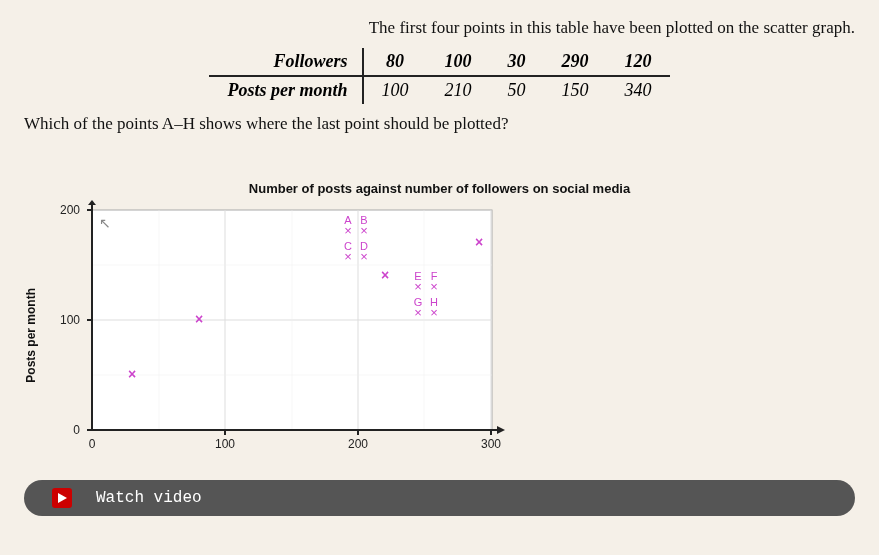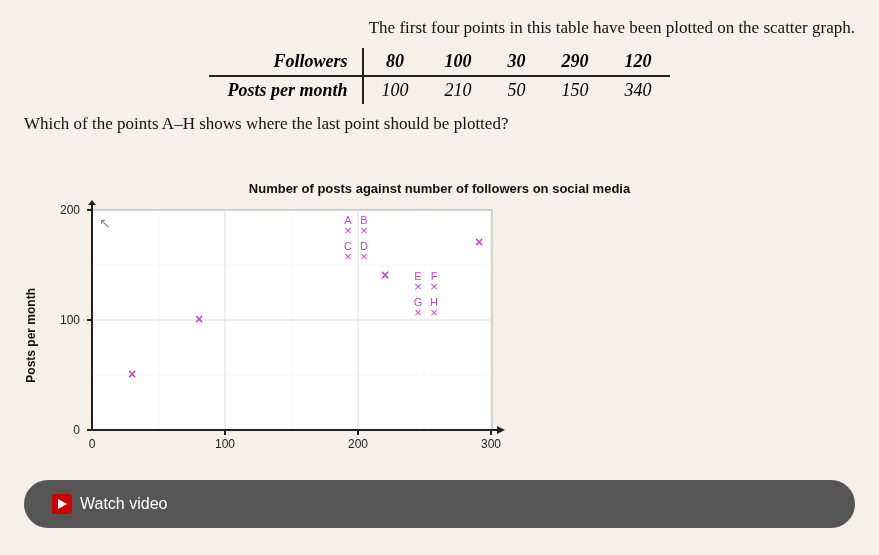--- a/index.html
+++ b/index.html
@@ -87,28 +87,28 @@
       width: 480px;
       height: 270px;
     }
     svg.graph {
       width: 100%;
       height: 100%;
     }
     .watch-btn {
       display: flex;
       align-items: center;
-      gap: 8px;
+      gap: 24px;
       background: #555;
       color: white;
       border: none;
       border-radius: 24px;
-      padding: 14px 28px;
+      padding: 8px 28px;
       font-size: 16px;
-      font-family: Liberation Sans, sans-serif;
+      font-family: Liberation Mono, monospace;
       cursor: pointer;
       margin-top: 10px;
     }
     .watch-btn .play-icon {
       width: 20px;
       height: 20px;
       background: #c00;
       border-radius: 3px;
       display: flex;
       align-items: center;

